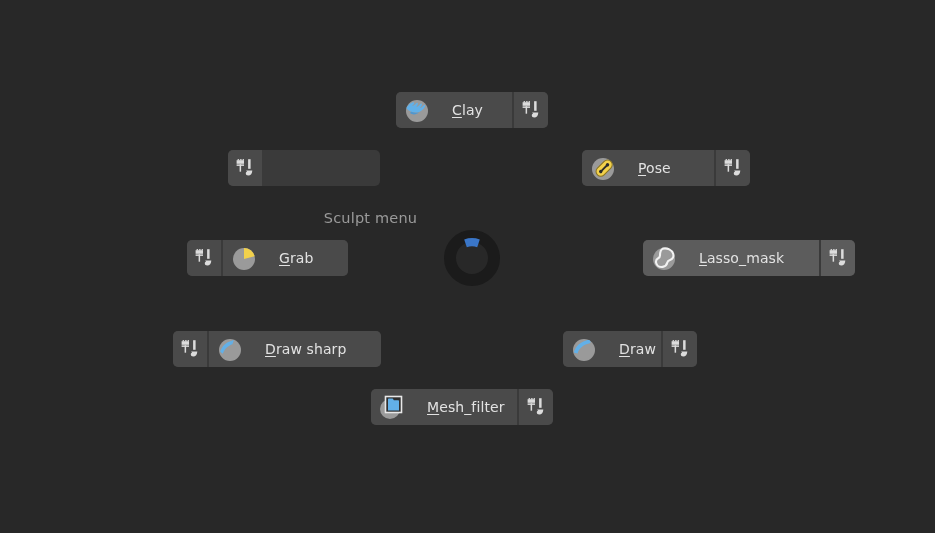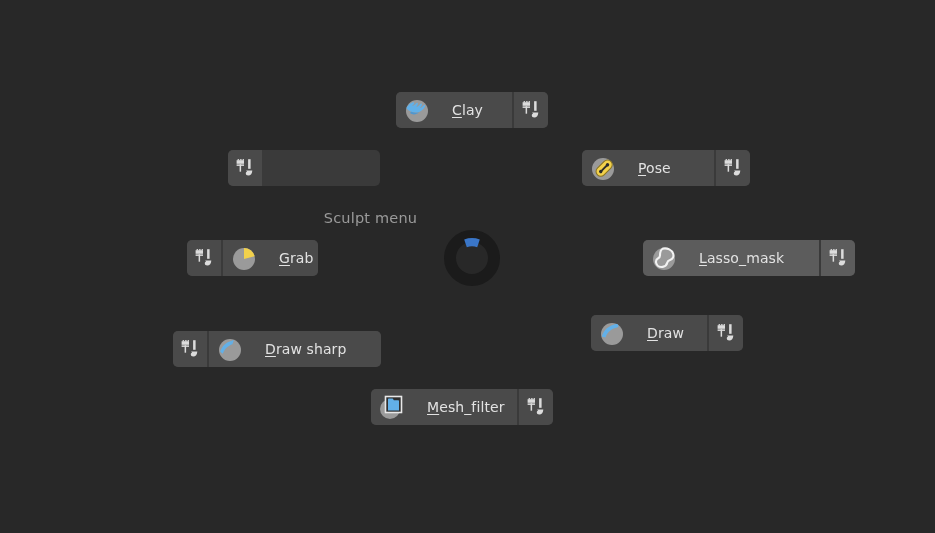--- a/index.html
+++ b/index.html
@@ -197,21 +197,21 @@
             <rect x="5.1" y="1.1" width="1.5" height="1.4" fill="#dcdcdc"></rect>
             <rect x="7.6" y="1.1" width="1.4" height="1.4" fill="#dcdcdc"></rect>
             <rect x="4.6" y="6.3" width="1.5" height="7.4" fill="#dcdcdc"></rect>
             <rect x="1.6" y="6.4" width="7.4" height="1.5" fill="#dcdcdc"></rect>
             <rect x="13.1" y="1.2" width="2.5" height="9.6" fill="#dcdcdc"></rect>
             <path d="M11.1 12.4h6.2c0 3.1-1.6 5-4.1 5-1.5 0-2.4-0.8-2.4-2 0-0.9 0.5-1.5 1.3-1.9z" fill="#dcdcdc"></path>
           </svg>
         </span>
       </div>
     </div>
-    <div class="pie-item tool-left" style="left: 187px; top: 240px; width: 131px;">
+    <div class="pie-item tool-left" style="left: 187px; top: 240px; width: 161px;">
       <div class="pie-tool">
         <span class="tool-icon">
           <svg viewBox="0 0 20 20" xmlns="http://www.w3.org/2000/svg">
             <rect x="1.6" y="2.2" width="7.4" height="3.6" fill="#dcdcdc"></rect>
             <rect x="2.6" y="1.1" width="1.5" height="1.4" fill="#dcdcdc"></rect>
             <rect x="5.1" y="1.1" width="1.5" height="1.4" fill="#dcdcdc"></rect>
             <rect x="7.6" y="1.1" width="1.4" height="1.4" fill="#dcdcdc"></rect>
             <rect x="4.6" y="6.3" width="1.5" height="7.4" fill="#dcdcdc"></rect>
             <rect x="1.6" y="6.4" width="7.4" height="1.5" fill="#dcdcdc"></rect>
             <rect x="13.1" y="1.2" width="2.5" height="9.6" fill="#dcdcdc"></rect>
@@ -273,21 +273,21 @@
         <span class="brush-icon">
           <svg viewBox="0 0 30 30" xmlns="http://www.w3.org/2000/svg">
             <circle cx="15" cy="16" r="11" fill="#9a9a9a"></circle>
             <path d="M5.2 17.8c1.4-5.2 5.6-9.4 10.8-10.9l1.5 3.4c-4.6 1.4-8.2 4.9-9.6 9.4z" fill="#62b0e8"></path>
             <path d="M15.9 6.9l2.9-0.8 -1.4 4.2z" fill="#62b0e8"></path>
           </svg>
         </span>
         <span class="pie-label"><span class="ak">D</span><span>raw sharp</span></span>
       </div>
     </div>
-    <div class="pie-item tool-right" style="left: 563px; top: 315px; width: 152px; margin-left: 28px;">
+    <div class="pie-item tool-right" style="left: 563px; top: 331px; width: 134px;">
       <div class="pie-main">
         <span class="brush-icon">
           <svg viewBox="0 0 30 30" xmlns="http://www.w3.org/2000/svg">
             <circle cx="15" cy="16" r="11" fill="#9a9a9a"></circle>
             <path d="M4.8 18.4C6.4 12.4 11.6 7.6 18 6.2c1.6-0.3 3 0.2 3.4 1.2 0.4 1.1-0.6 2-2.3 2.4-5 1.2-9.1 4.9-10.6 9.7z" fill="#62b0e8"></path>
           </svg>
         </span>
         <span class="pie-label"><span class="ak">D</span><span>raw</span></span>
       </div>
       <div class="pie-tool">

